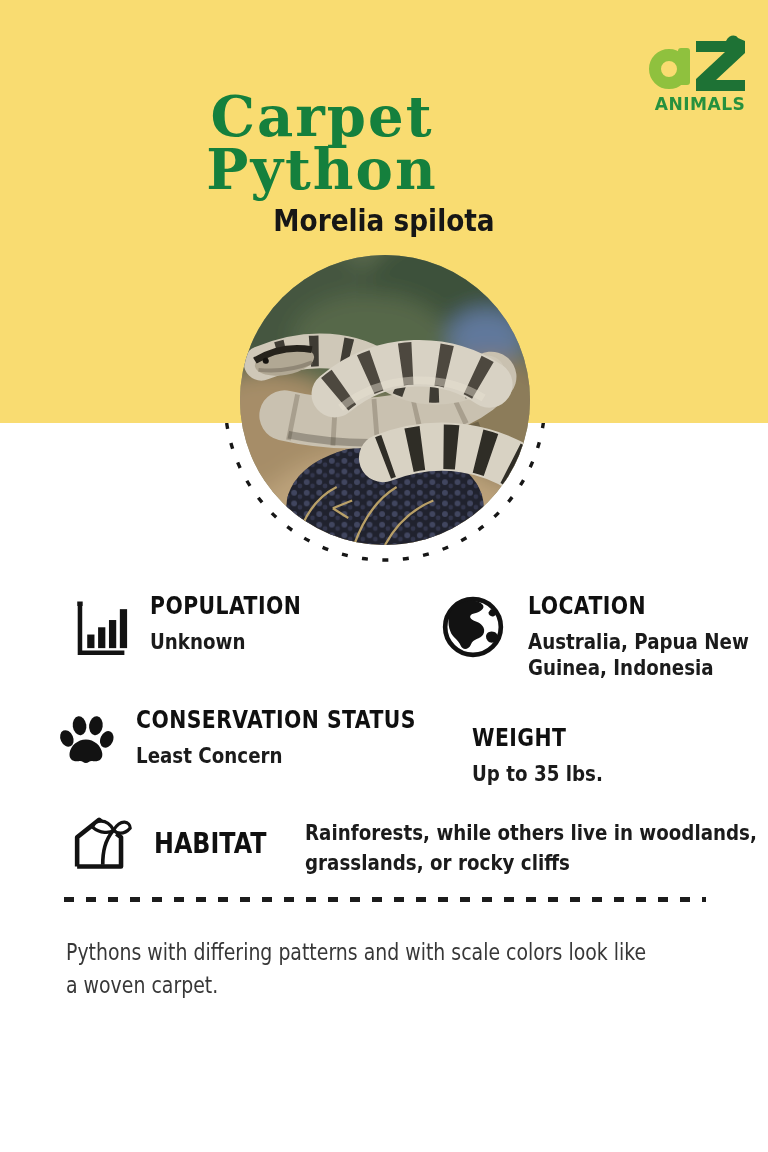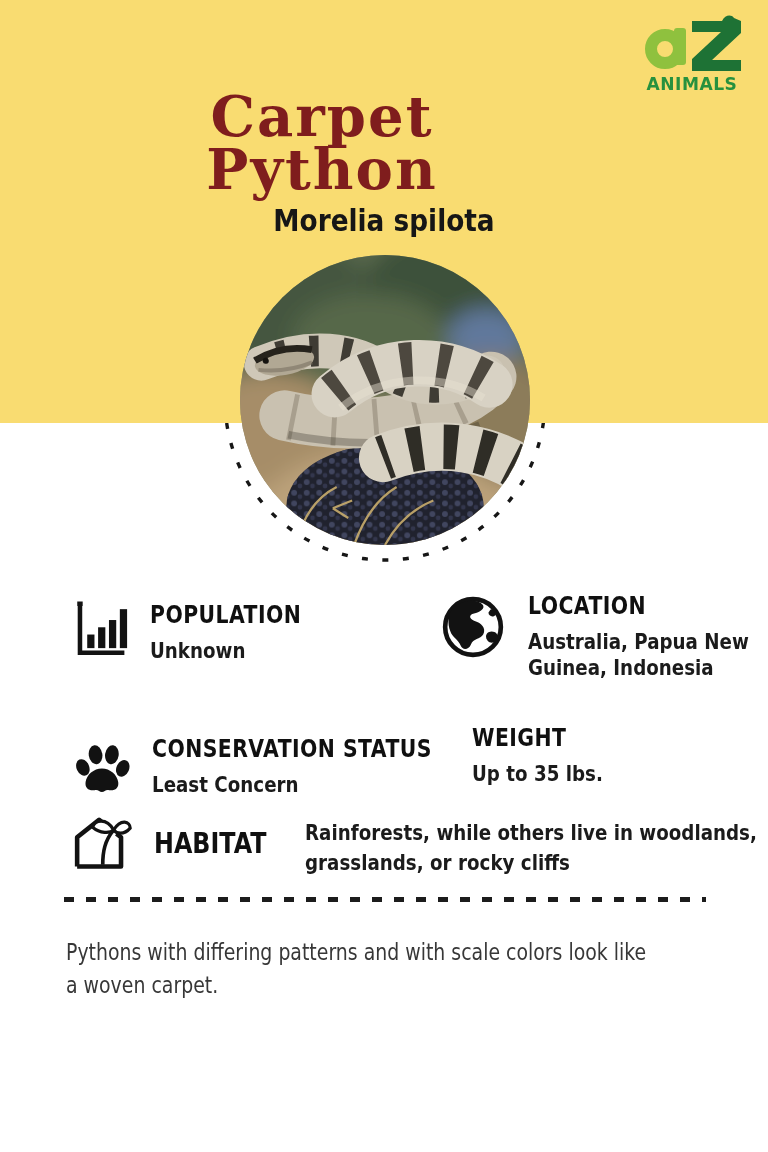--- a/index.html
+++ b/index.html
@@ -10,51 +10,51 @@
   }
   .yellow-band {
     position:absolute; left:0; top:0; width:768px; height:423px;
     background:#F9DC71; z-index:2;
   }
   .dashed-ring { position:absolute; left:218px; top:233px; z-index:1; }
   .photo {
     position:absolute; left:240px; top:255px; width:290px; height:290px;
     border-radius:50%; overflow:hidden; z-index:3;
   }
-  .logo { position:absolute; left:644px; top:12px; width:104px; z-index:4; text-align:left; }
+  .logo { position:absolute; left:644px; top:32px; width:104px; z-index:4; text-align:right; }
   .logo-word {
     font-size:18px; font-weight:bold; color:#27913E; letter-spacing:0.5px;
     margin-top:-3px; transform:scaleX(0.95); white-space:nowrap;
   }
   .title {
     position:absolute; left:0; top:90px; width:644px; text-align:center; z-index:4;
     font-family:"DejaVu Serif", serif; font-weight:bold; font-size:56px;
-    line-height:0.95; letter-spacing:2px; color:#7f1d1d;
+    line-height:0.95; letter-spacing:2px; color:#15803d;
   }
   .subtitle {
     position:absolute; left:0; top:202px; width:768px; text-align:center; z-index:4;
     font-size:31px; font-weight:bold; color:#161616; transform:scaleX(0.85);
   }
   .stat { position:absolute; display:flex; z-index:3; }
   .stat .icon { flex:0 0 auto; }
   .stat-text { margin-left:22px; }
   .slabel {
     font-size:24px; font-weight:bold; color:#101010; white-space:nowrap;
     transform:scaleX(0.85); transform-origin:0 0; letter-spacing:0.5px;
   }
   .svalue {
     margin-top:9px; font-size:21.5px; font-weight:bold; color:#1b1b1b;
     transform:scaleX(0.85); transform-origin:0 0; line-height:1.22;
   }
   #stat-location .svalue { width:268px; }
-  #stat-population { left:70px; top:592px;align-items:flex-end; }
+  #stat-population { left:70px; top:592px; }
   #stat-population .icon { margin-top:8px; }
   #stat-location { left:440px; top:592px; }
   #stat-location .icon { margin-top:2px; }
-  #stat-conservation { left:72px; top:706px;margin-top:29px; }
+  #stat-conservation { left:56px; top:706px; }
   #stat-conservation .icon { margin-top:8px; }
   #stat-weight { left:446px; top:702px; }
   #stat-weight .stat-text { margin-left:26px; margin-top:22px; }
   #stat-habitat { left:68px; top:808px; }
   .hlabel {
     align-self:center; margin-left:22px; font-size:29px; font-weight:bold;
     color:#101010; white-space:nowrap; transform:scaleX(0.82); transform-origin:0 50%;
   }
   .hvalue {
     margin-left:14px; margin-top:10px; width:548px; font-size:21.5px; font-weight:bold;

